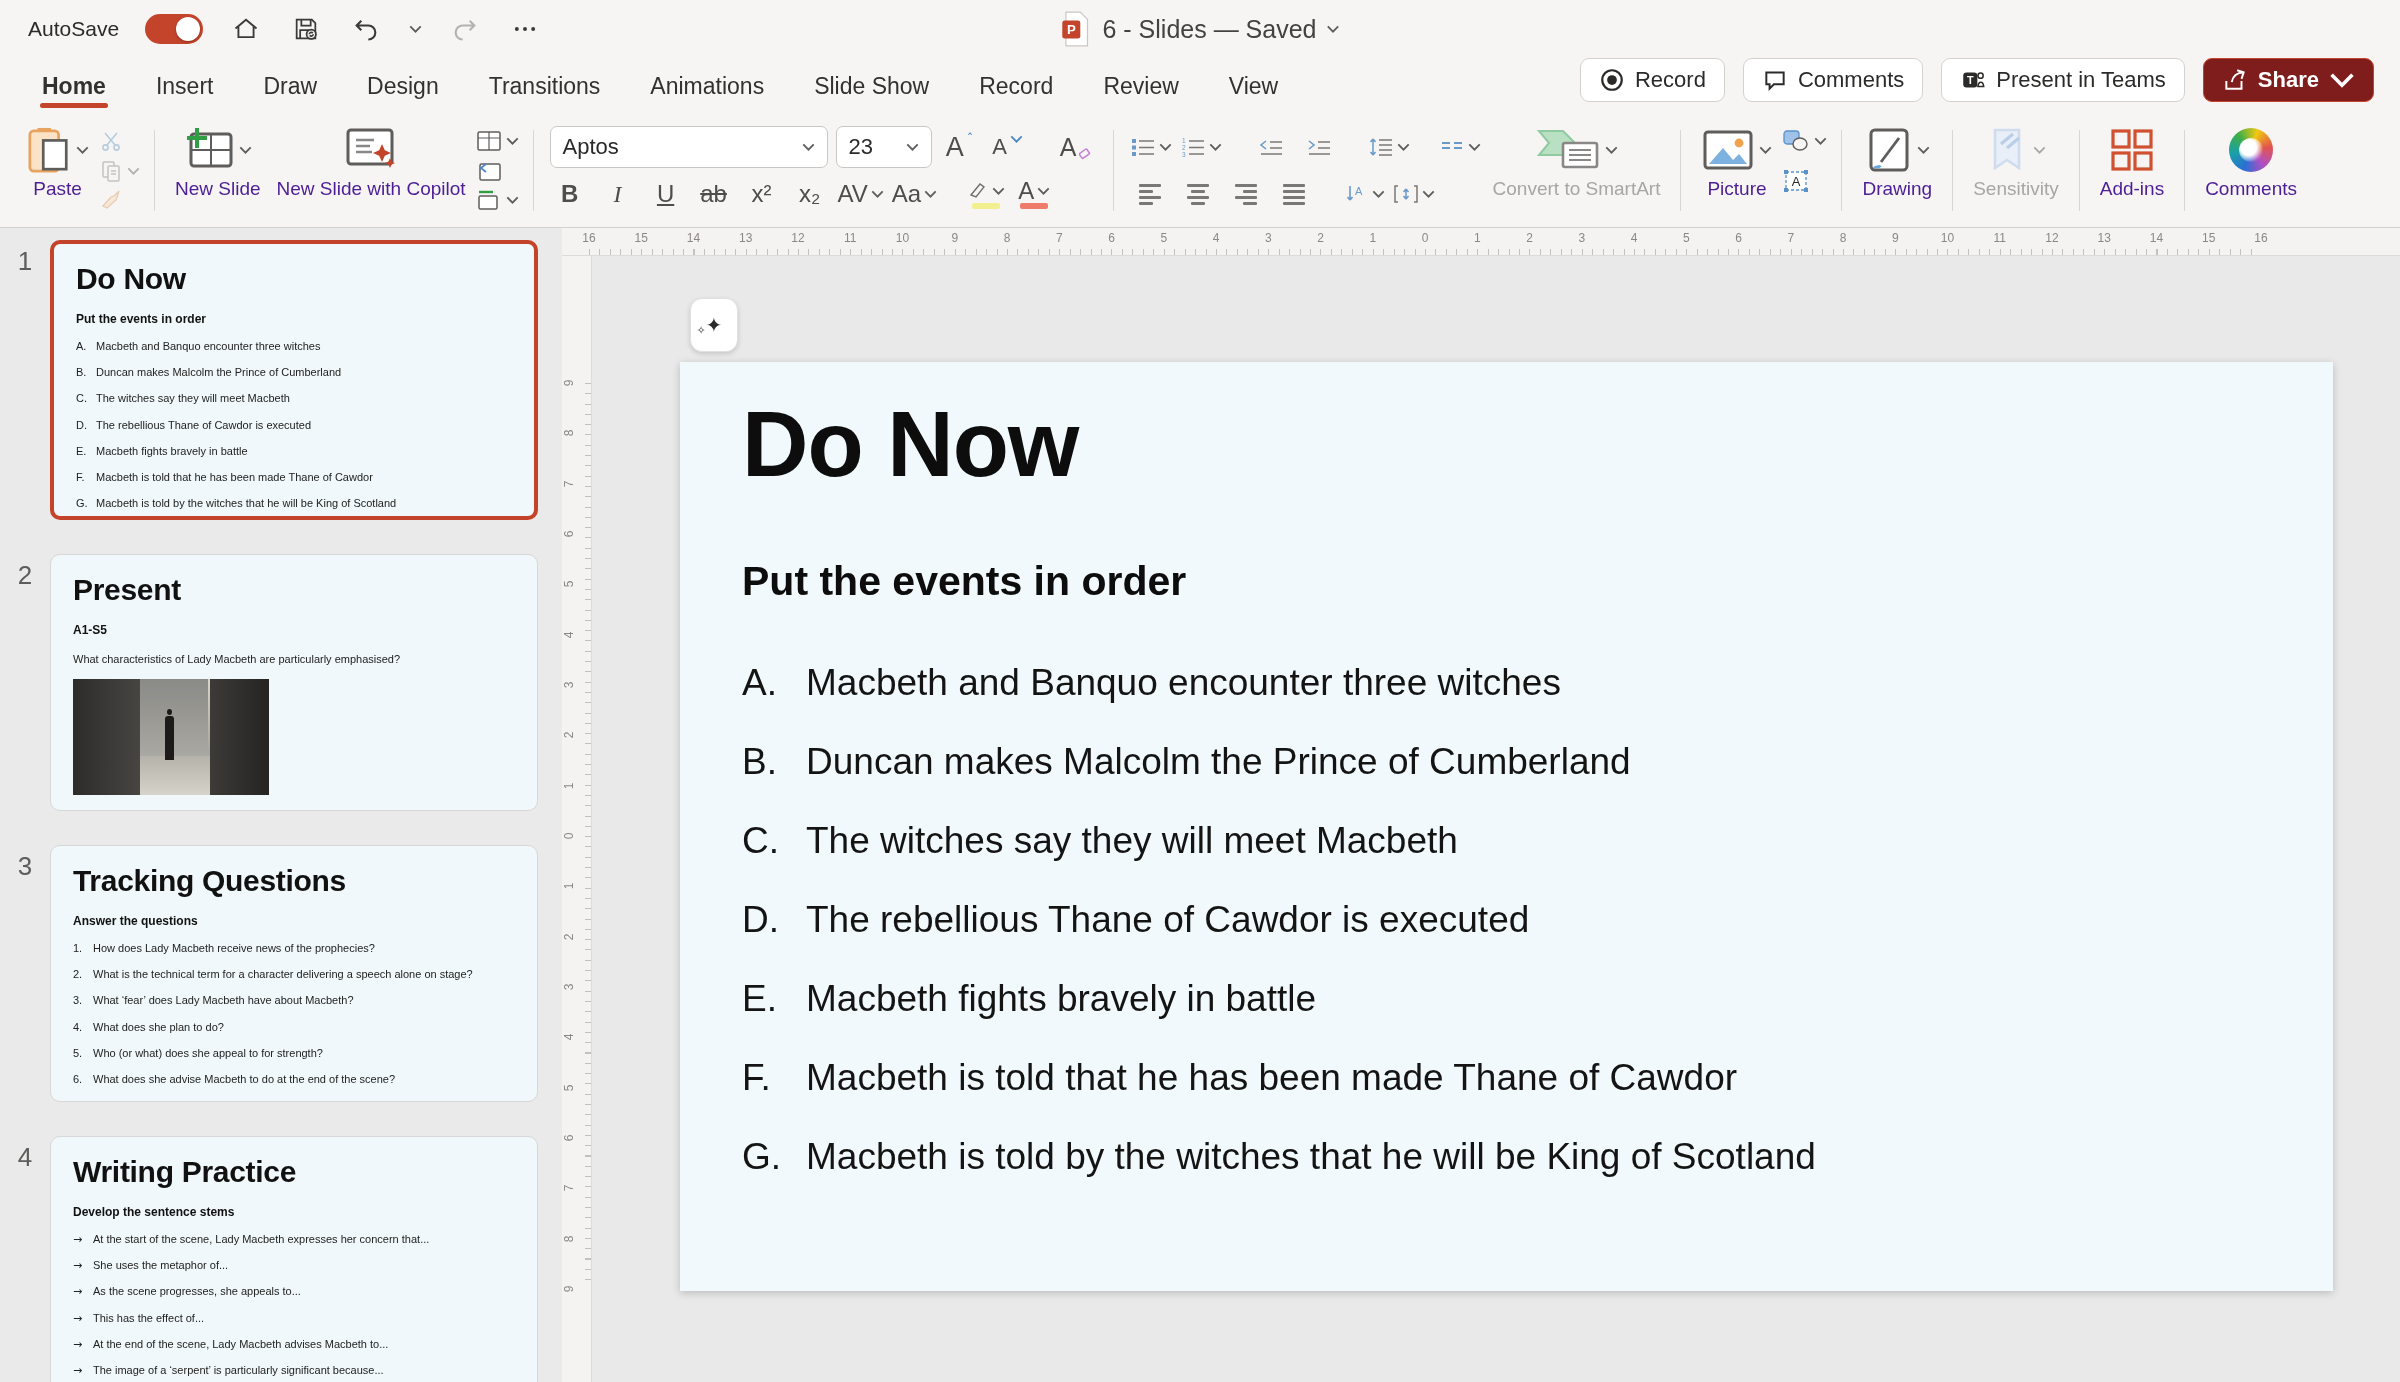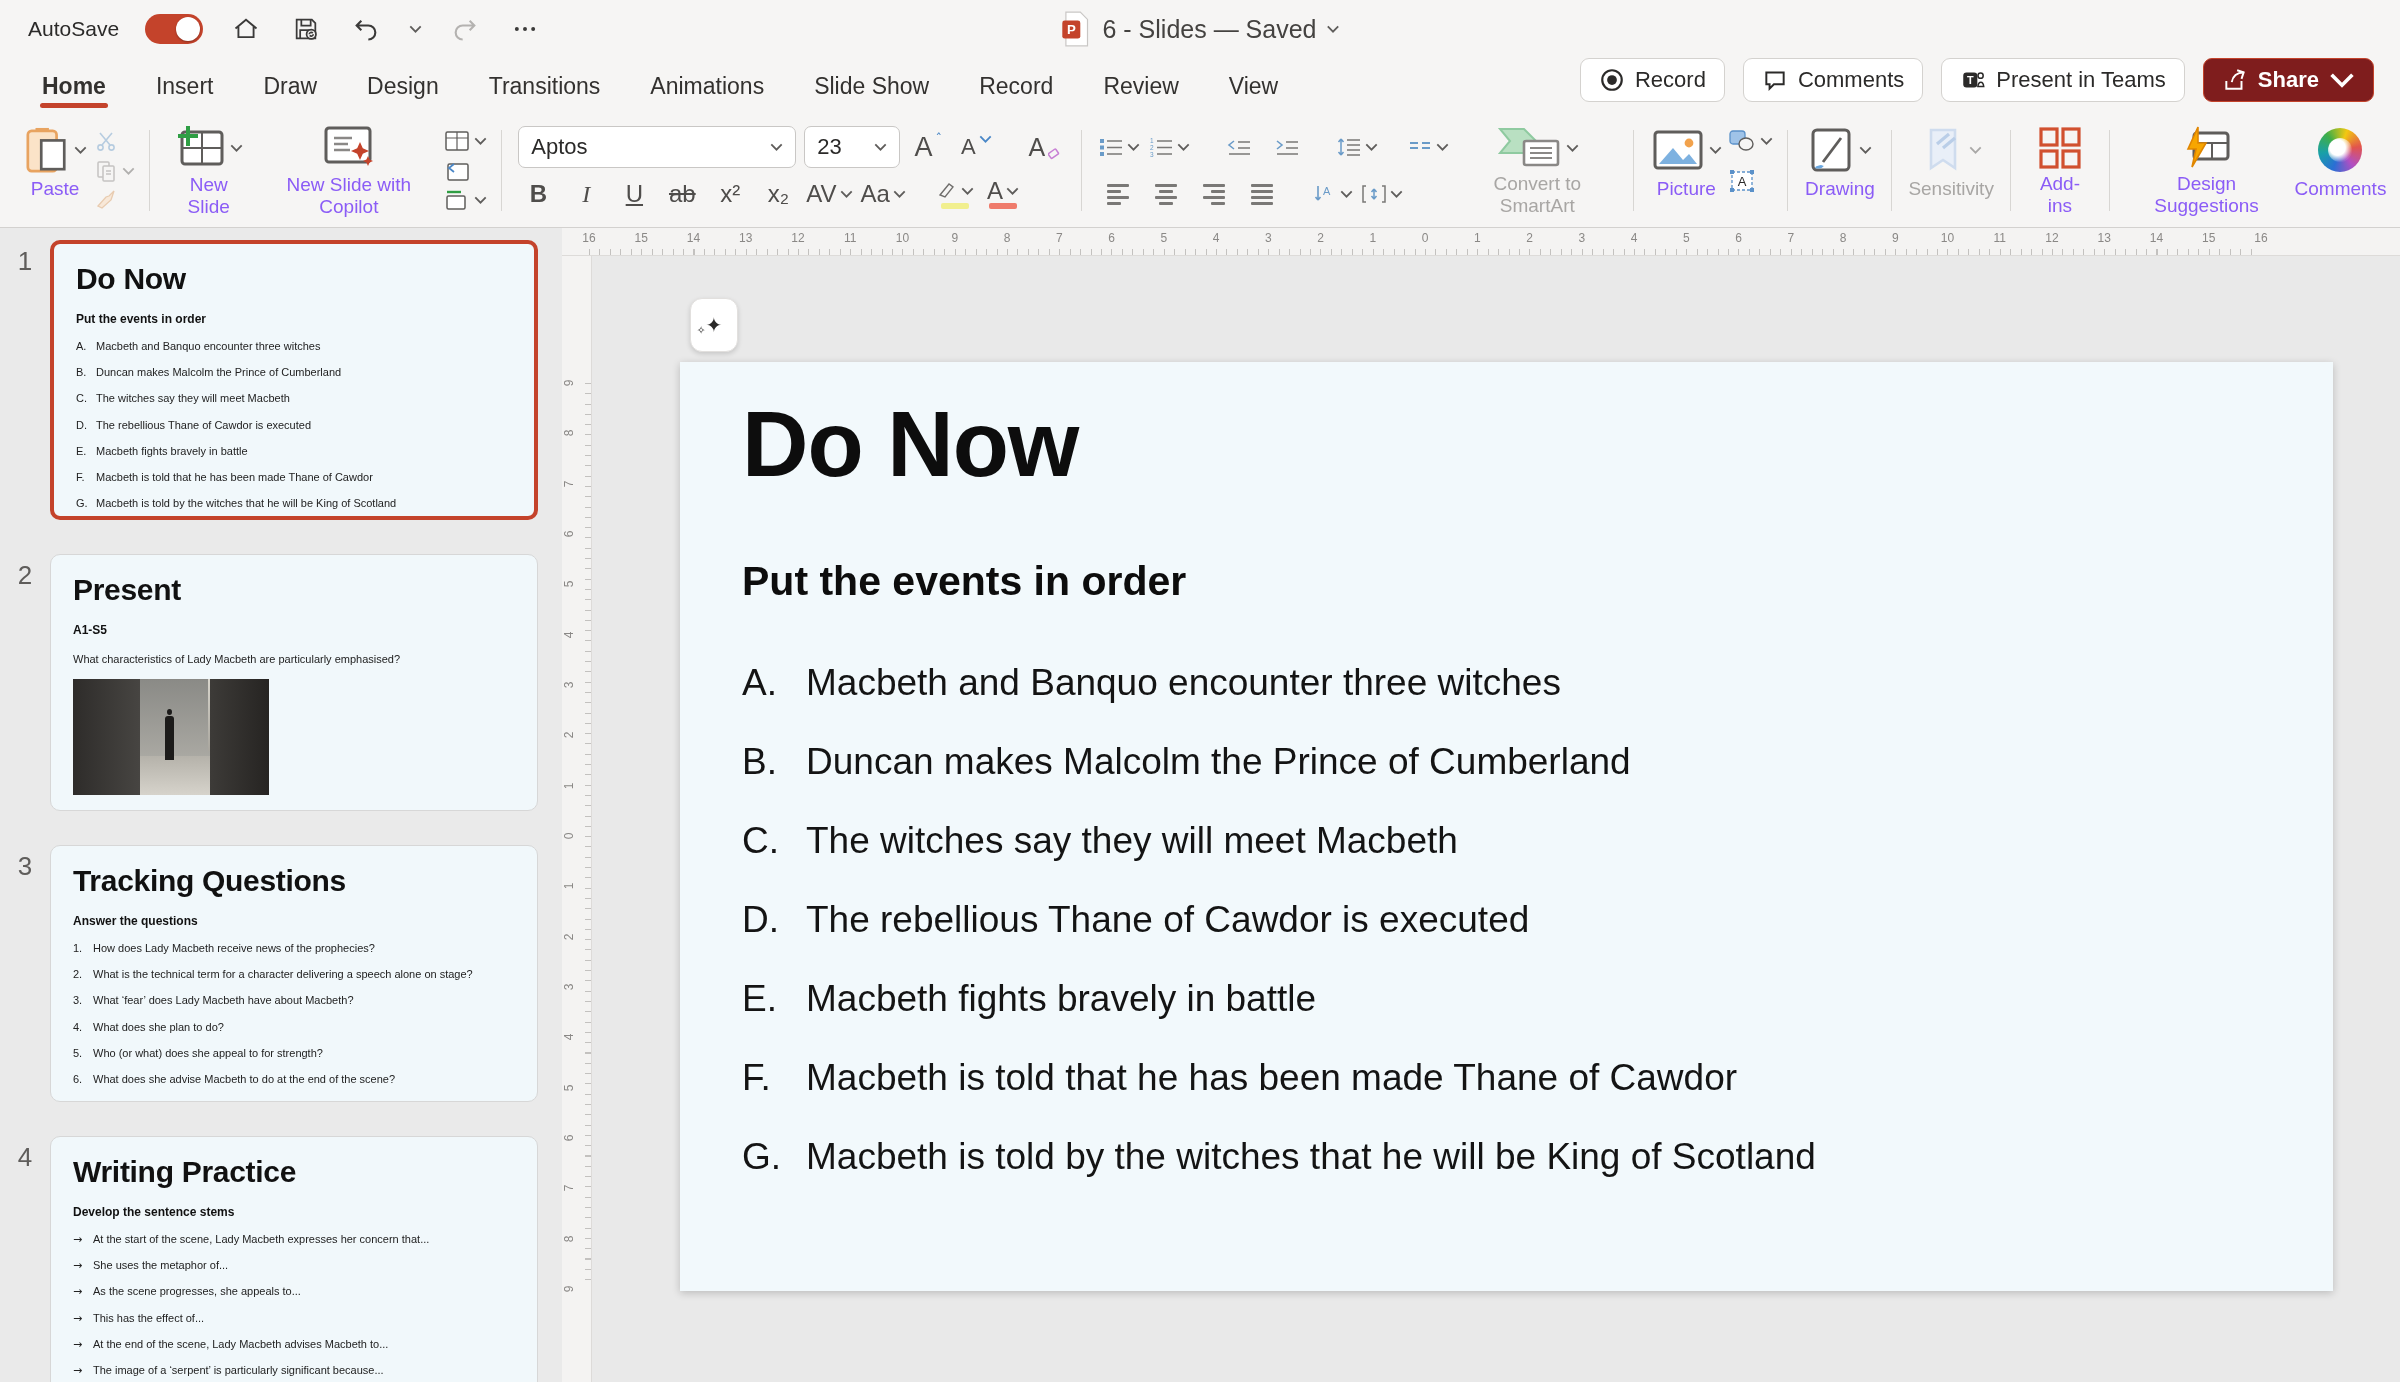--- a/index.html
+++ b/index.html
@@ -33,21 +33,21 @@
   .tab-actions { margin-left:auto; display:flex; align-items:center; gap:18px; }
   .pill { height:44px; border:1px solid #d4d2cf; background:#fff; border-radius:9px; display:flex; align-items:center; gap:10px; padding:0 18px; font-size:22px; color:#2b2a29; cursor:pointer; }
   .pill svg { width:26px; height:26px; }
   .pill.share { background:#7f1d1d; border-color:#c4432b; color:#fff; font-weight:600; }
 
   
   .ribbon { height:112px; background:#f6f5f4; border-bottom:1px solid #d3d1cf; display:flex; align-items:stretch; padding:6px 10px 8px 18px; box-shadow:0 2px 3px rgba(0,0,0,.06); }
   .rsep { width:1px; background:#d8d6d3; margin:8px 12px; flex:0 0 auto; }
   .bigbtn { display:flex; flex-direction:column; align-items:center; justify-content:flex-start; padding:2px 8px; gap:2px; cursor:pointer; min-width:74px; }
   .bigbtn .ic { height:52px; display:flex; align-items:center; justify-content:center; gap:4px; }
-  .bigbtn .lbl { font-size:19px; color:#8b5cf6; text-align:center; line-height:1.15; }
+  .bigbtn .lbl { font-size:19px; color:#4c1d95; text-align:center; line-height:1.15; }
   .bigbtn.disabled .lbl { color:#a8a6a4; }
   .minicol { display:flex; flex-direction:column; justify-content:space-between; padding:4px 2px; }
   .minibtn { display:flex; align-items:center; gap:4px; height:30px; color:#3b3a39; cursor:pointer; }
   .minibtn.disabled { opacity:.45; }
   .fontcol { display:flex; flex-direction:column; justify-content:space-between; padding:4px 4px; }
   .frow { display:flex; align-items:center; gap:8px; }
   .combo { background:#fff; border:1px solid #c9c7c5; border-radius:7px; height:42px; display:flex; align-items:center; justify-content:space-between; padding:0 12px; font-size:22px; color:#2b2a29; cursor:pointer; }
   .fmtbtn { min-width:40px; height:42px; display:flex; align-items:center; justify-content:center; font-size:24px; color:#4f4d4b; cursor:pointer; gap:3px; }
   .colorbtn { position:relative; padding-bottom:6px; }
   .colorbtn .bar { position:absolute; bottom:6px; left:6px; right:6px; height:6px; border-radius:2px; }
@@ -584,30 +584,20 @@
           <rect x="2" y="2" width="8" height="8"></rect>
           <rect x="13" y="2" width="8" height="8"></rect>
           <rect x="2" y="13" width="8" height="8"></rect>
           <rect x="13" y="13" width="8" height="8"></rect>
         </svg>
     </div>
     <span class="lbl">Add-ins</span>
   </div>
   <div class="rsep"></div>
 
-  <div class="bigbtn" style="min-width:120px">
-    <div class="ic">
-      <svg width="50" height="46" viewBox="0 0 25 23">
-          <rect x="6" y="4" width="17" height="13" rx="1.5" fill="#fff" stroke="#5f5d5b" stroke-width="1.5"></rect>
-          <path d="M6 9h17M15 9v8" stroke="#5f5d5b" stroke-width="1"></path>
-          <path d="M8 1 3 12h4l-2 9 7-12H8z" fill="#f7a600" stroke="#e08600" stroke-width="0.8"></path>
-        </svg>
-    </div>
-    <span class="lbl">Design Suggestions</span>
-  </div>
 
   <div class="bigbtn">
     <div class="ic">
       <div style="width:44px;height:44px;border-radius:50%;background:conic-gradient(from 200deg,#2a6fd4,#19a0a8,#3fae49,#f2c811,#e2544c,#b14fc3,#2a6fd4);position:relative;">
         <span style="position:absolute;inset:10px;border-radius:50%;background:radial-gradient(circle at 40% 40%,#ffffff 0 38%,rgba(255,255,255,.1) 70%);"></span>
       </div>
     </div>
     <span class="lbl">Comments</span>
   </div>
 </div>

